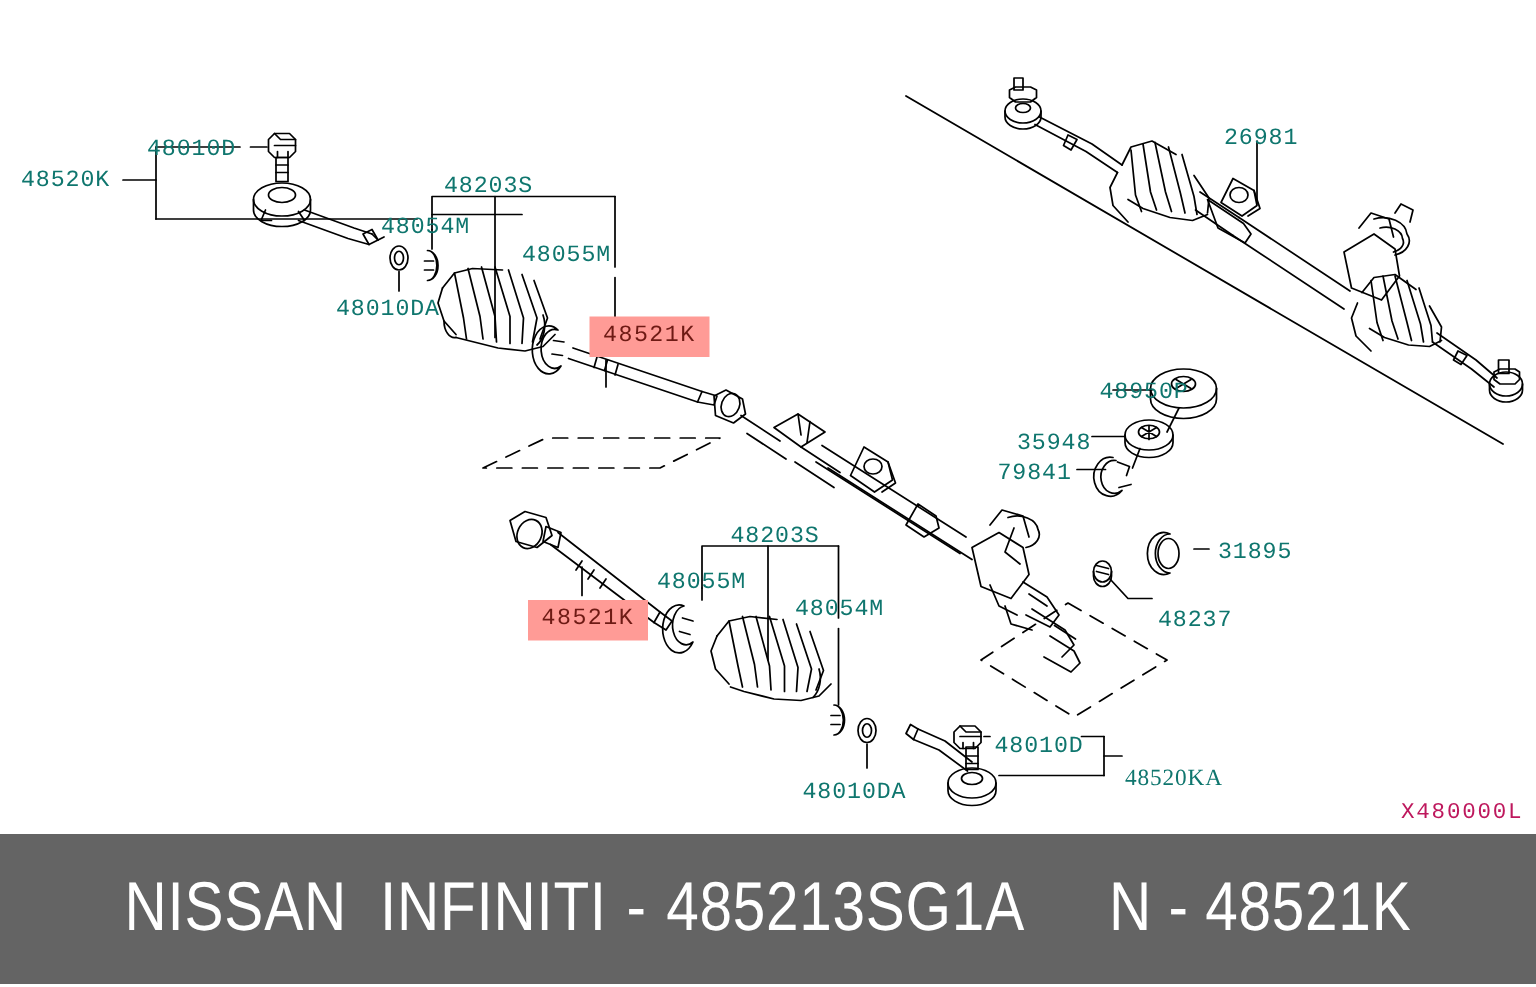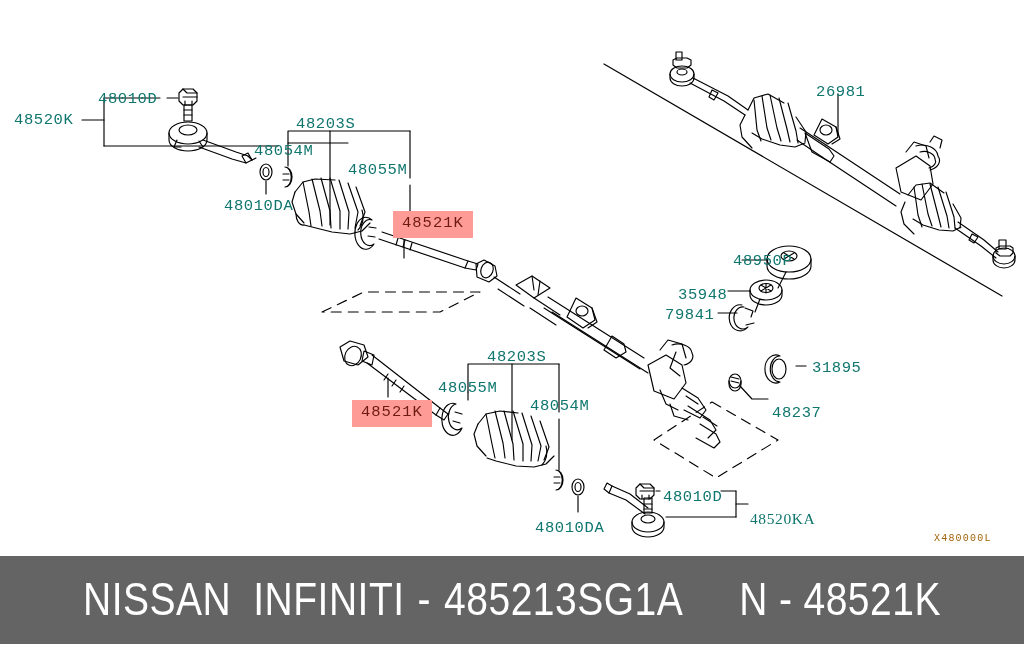--- a/index.html
+++ b/index.html
@@ -41,32 +41,32 @@
   }
   .plabel.hl {
     background: #ff9b96;
     color: #6e1a14;
     padding: 5px 9px 6px 9px;
     letter-spacing: 1px;
   }
   .diagcode {
     position: absolute;
     font-family: "Liberation Mono", monospace;
-    font-size: 10px;
+    font-size: 15px;
     letter-spacing: 1.2px;
-    color: #a16207;
+    color: #be185d;
     white-space: nowrap;
   }
   
   #banner {
     position: absolute;
     left: 0;
     top: 556px;
     width: 1024px;
-    height: 88px;
+    height: 100px;
     background: #646464;
     color: #ffffff;
     display: flex;
     align-items: center;
     justify-content: center;
   }
   #banner-inner {
     display: flex;
     align-items: baseline;
     white-space: nowrap;

